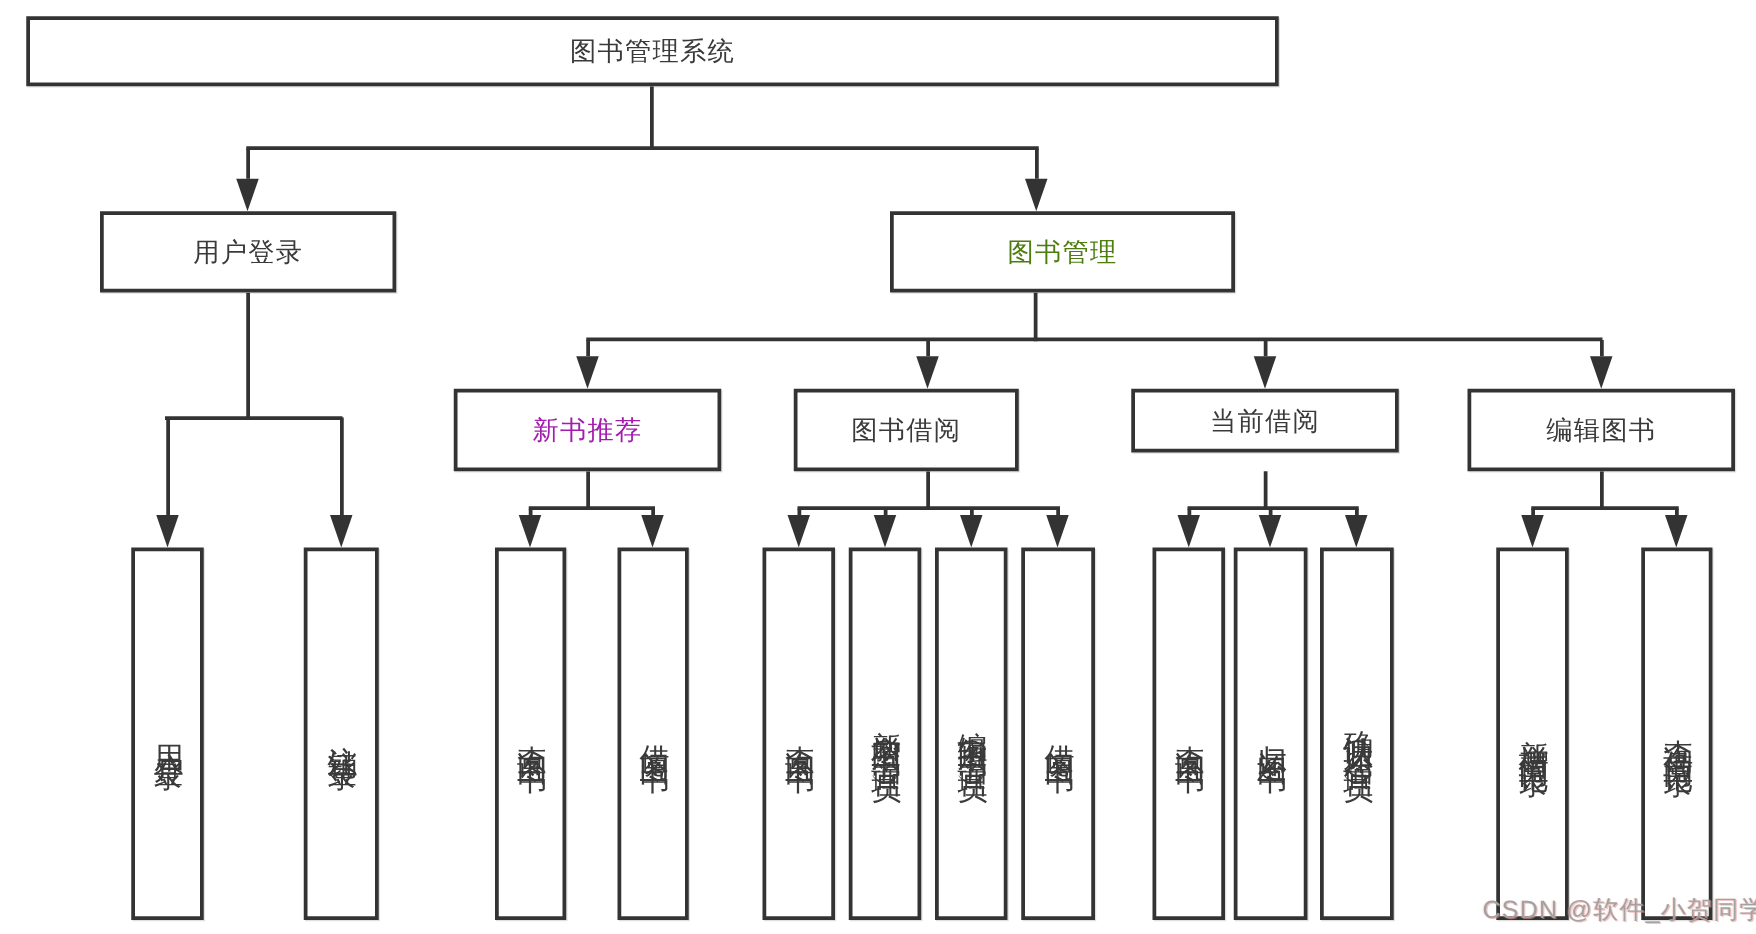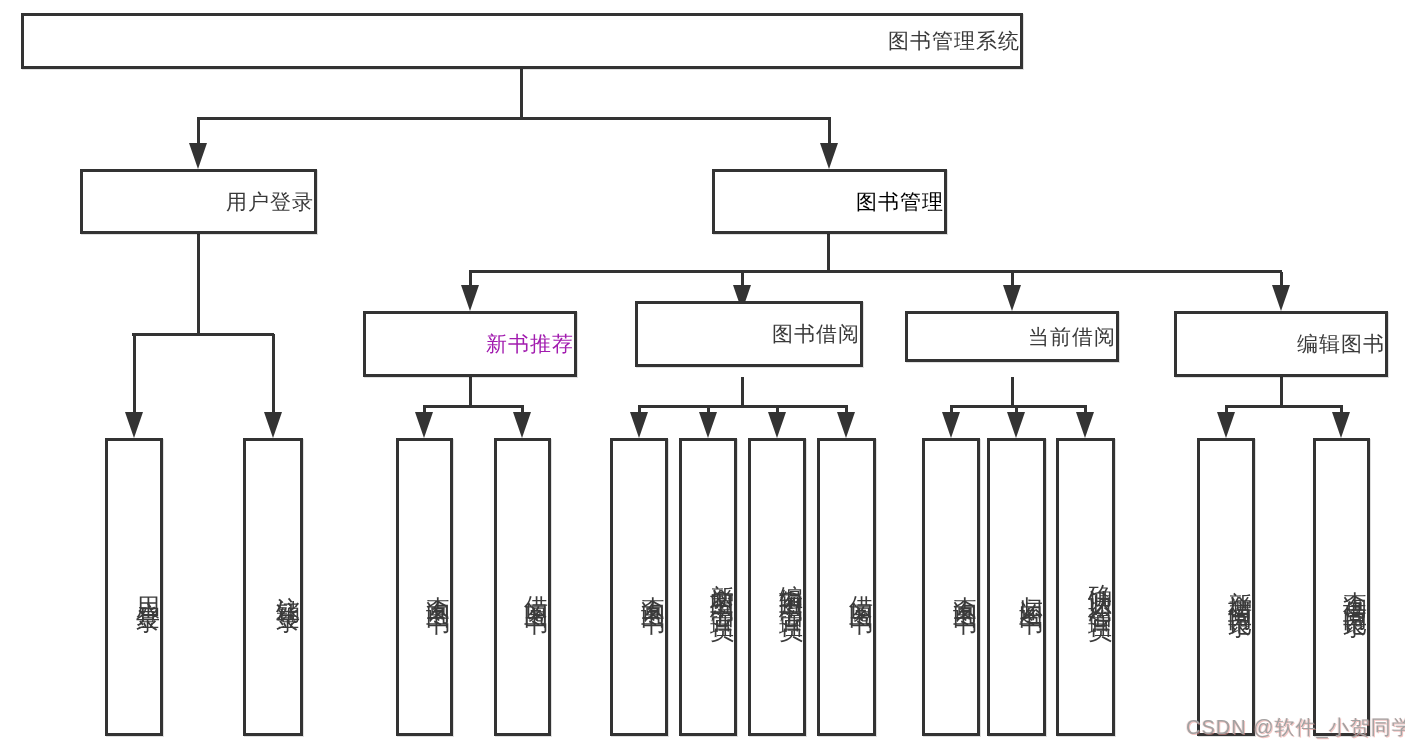--- a/index.html
+++ b/index.html
@@ -15,21 +15,21 @@
     font-family: "Liberation Sans", sans-serif;
     overflow: hidden;
   }
   .node {
     position: absolute;
     box-sizing: border-box;
     background: #ffffff;
     border: 3px solid #333333;
     display: flex;
     align-items: center;
-    justify-content: flex-end;
+    justify-content: center;
     color: #3a3a3a;
     box-shadow: 1px 1px 0 rgba(0,0,0,0.12);
   }
   .node.h .lbl {
     font-size: 21px;
     letter-spacing: 1px;
     white-space: nowrap;
   }
   .node.v .lbl {
     writing-mode: vertical-rl;
@@ -118,27 +118,27 @@
       <div class="seg" style="left: 1339.5px; top: 407px; width: 3px; height: 5px; background: rgb(51, 51, 51);"></div>
       <div class="ahead" style="left: 1332px; top: 412px; border-top-color: rgb(51, 51, 51);"></div>
     </div>
   <div id="nodes">
       <div class="node h" style="left: 21px; top: 13px; width: 1002px; height: 56px; border-color: rgb(51, 51, 51); color: rgb(58, 58, 58);">
         <span class="lbl">图书管理系统</span>
       </div>
       <div class="node h" style="left: 80px; top: 169px; width: 237px; height: 65px; border-color: rgb(51, 51, 51); color: rgb(58, 58, 58);">
         <span class="lbl">用户登录</span>
       </div>
-      <div class="node h" style="left: 712px; top: 169px; width: 235px; height: 65px; border-color: rgb(51, 51, 51); color: #000000;">
+      <div class="node h" style="left: 712px; top: 169px; width: 276px; height: 65px; border-color: rgb(51, 51, 51); color: #4d7c0f;">
         <span class="lbl">图书管理</span>
       </div>
       <div class="node h" style="left: 363px; top: 311px; width: 214px; height: 66px; border-color: rgb(51, 51, 51); color: #a21caf;">
         <span class="lbl">新书推荐</span>
       </div>
-      <div class="node h" style="left: 635px; top: 301px; width: 228px; height: 66px; border-color: rgb(51, 51, 51); color: rgb(58, 58, 58);">
+      <div class="node h" style="left: 635px; top: 311px; width: 180px; height: 66px; border-color: rgb(51, 51, 51); color: rgb(58, 58, 58);">
         <span class="lbl">图书借阅</span>
       </div>
       <div class="node h" style="left: 905px; top: 311px; width: 214px; height: 51px; border-color: rgb(51, 51, 51); color: rgb(58, 58, 58);">
         <span class="lbl">当前借阅</span>
       </div>
       <div class="node h" style="left: 1174px; top: 311px; width: 214px; height: 66px; border-color: rgb(51, 51, 51); color: rgb(58, 58, 58);">
         <span class="lbl">编辑图书</span>
       </div>
       <div class="node v" style="left: 105px; top: 438px; width: 58px; height: 298px; border-color: rgb(51, 51, 51); color: rgb(58, 58, 58);">
         <span class="lbl">用户登录</span>

